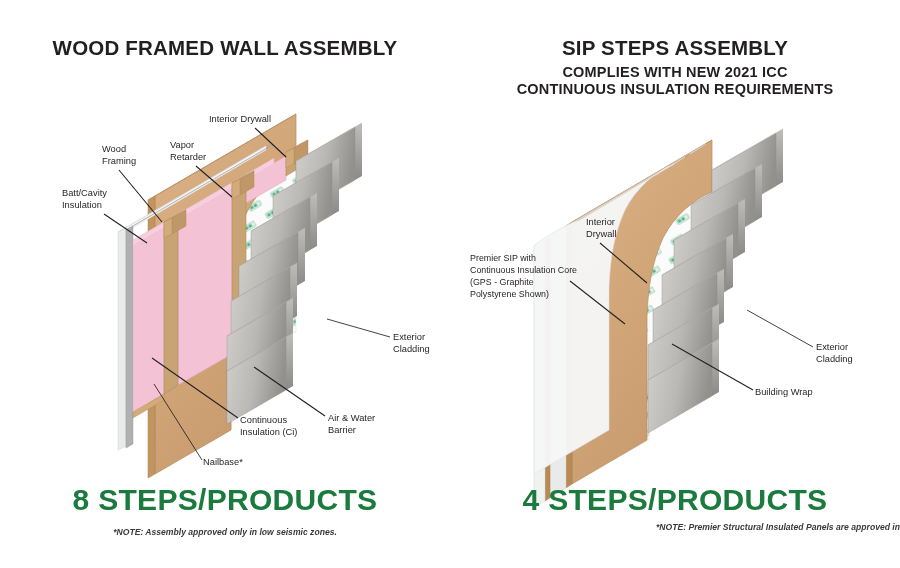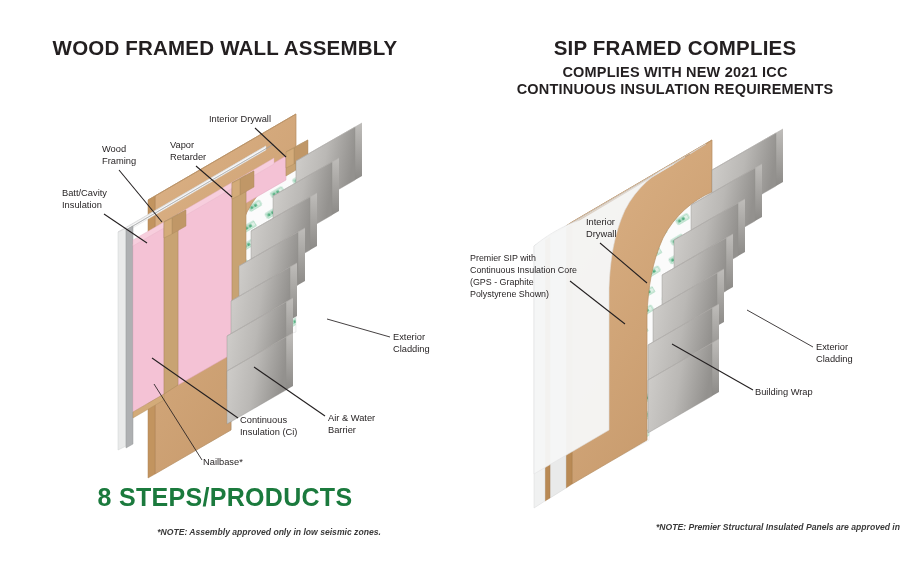--- a/index.html
+++ b/index.html
@@ -18,21 +18,21 @@
   .title{
     position:absolute;left:0;width:450px;text-align:center;
     font-weight:bold;letter-spacing:0.2px;
   }
   .title-main{top:36px;font-size:20.5px;}
   .title-sub{top:63px;font-size:14.5px;line-height:17px;}
   .title-sub.two-line{top:64px;}
 
   .steps{
     position:absolute;left:0;width:450px;text-align:center;
-    font-size:25px;font-weight:bold;color:#1b7a3d;letter-spacing:0.3px;
+    font-size:30px;font-weight:bold;color:#1b7a3d;letter-spacing:0.3px;
   }
   .note{
     position:absolute;left:0;width:450px;text-align:center;
     font-size:8.6px;font-style:italic;font-weight:bold;color:#3a3a3a;
     line-height:11.5px;
   }
 
   .svg-stage{position:absolute;left:0;top:0;}
   text.lbl{
     font-family:"Liberation Sans", sans-serif;
@@ -205,26 +205,26 @@
       <text class="lbl" x="328" y="421">Air &amp; Water</text>
       <text class="lbl" x="328" y="433">Barrier</text>
       <line class="leader" x1="325" y1="416" x2="254" y2="367"></line>
 
       <text class="lbl" x="203" y="465">Nailbase*</text>
       <line class="leader-thin" x1="202" y1="460" x2="154" y2="384"></line>
     </g>
   </svg>
 
   <div class="steps" style="top:483px;">8 STEPS/PRODUCTS</div>
-  <div class="note" style="top:527px;padding-left:44px;">*NOTE: Assembly approved only in low seismic zones.</div>
+  <div class="note" style="top:527px;">*NOTE: Assembly approved only in low seismic zones.</div>
 </div>
 
 <div class="panel panel-right">
 
-  <div class="title title-main">SIP FRAMED COMPLIES</div>
+  <div class="title title-main">SIP STEPS ASSEMBLY</div>
   <div class="title title-sub two-line">
     <div>COMPLIES WITH NEW 2021 ICC</div>
     <div>CONTINUOUS INSULATION REQUIREMENTS</div>
   </div>
 
   <svg class="svg-stage" width="450" height="568" viewBox="0 0 450 568">
     <defs>
       <linearGradient id="rclad1" x1="0" y1="0" x2="1" y2="0.25">
         <stop offset="0" stop-color="#d2d0cd"></stop>
         <stop offset="0.55" stop-color="#bab8b5"></stop>
@@ -331,16 +331,17 @@
 
       <text class="lbl" x="366" y="350">Exterior</text>
       <text class="lbl" x="366" y="362">Cladding</text>
       <line class="leader-thin" x1="363" y1="347" x2="297" y2="310"></line>
 
       <text class="lbl" x="305" y="395">Building Wrap</text>
       <line class="leader" x1="303" y1="390" x2="222" y2="344"></line>
     </g>
   </svg>
 
+  <div class="steps" style="top:483px;">4 STEPS/PRODUCTS</div>
   <div class="note" style="top:522px;text-align:right;">
     <div>*NOTE: Premier Structural Insulated Panels are approved in</div>
   </div>
 </div>
 
 </body></html>

